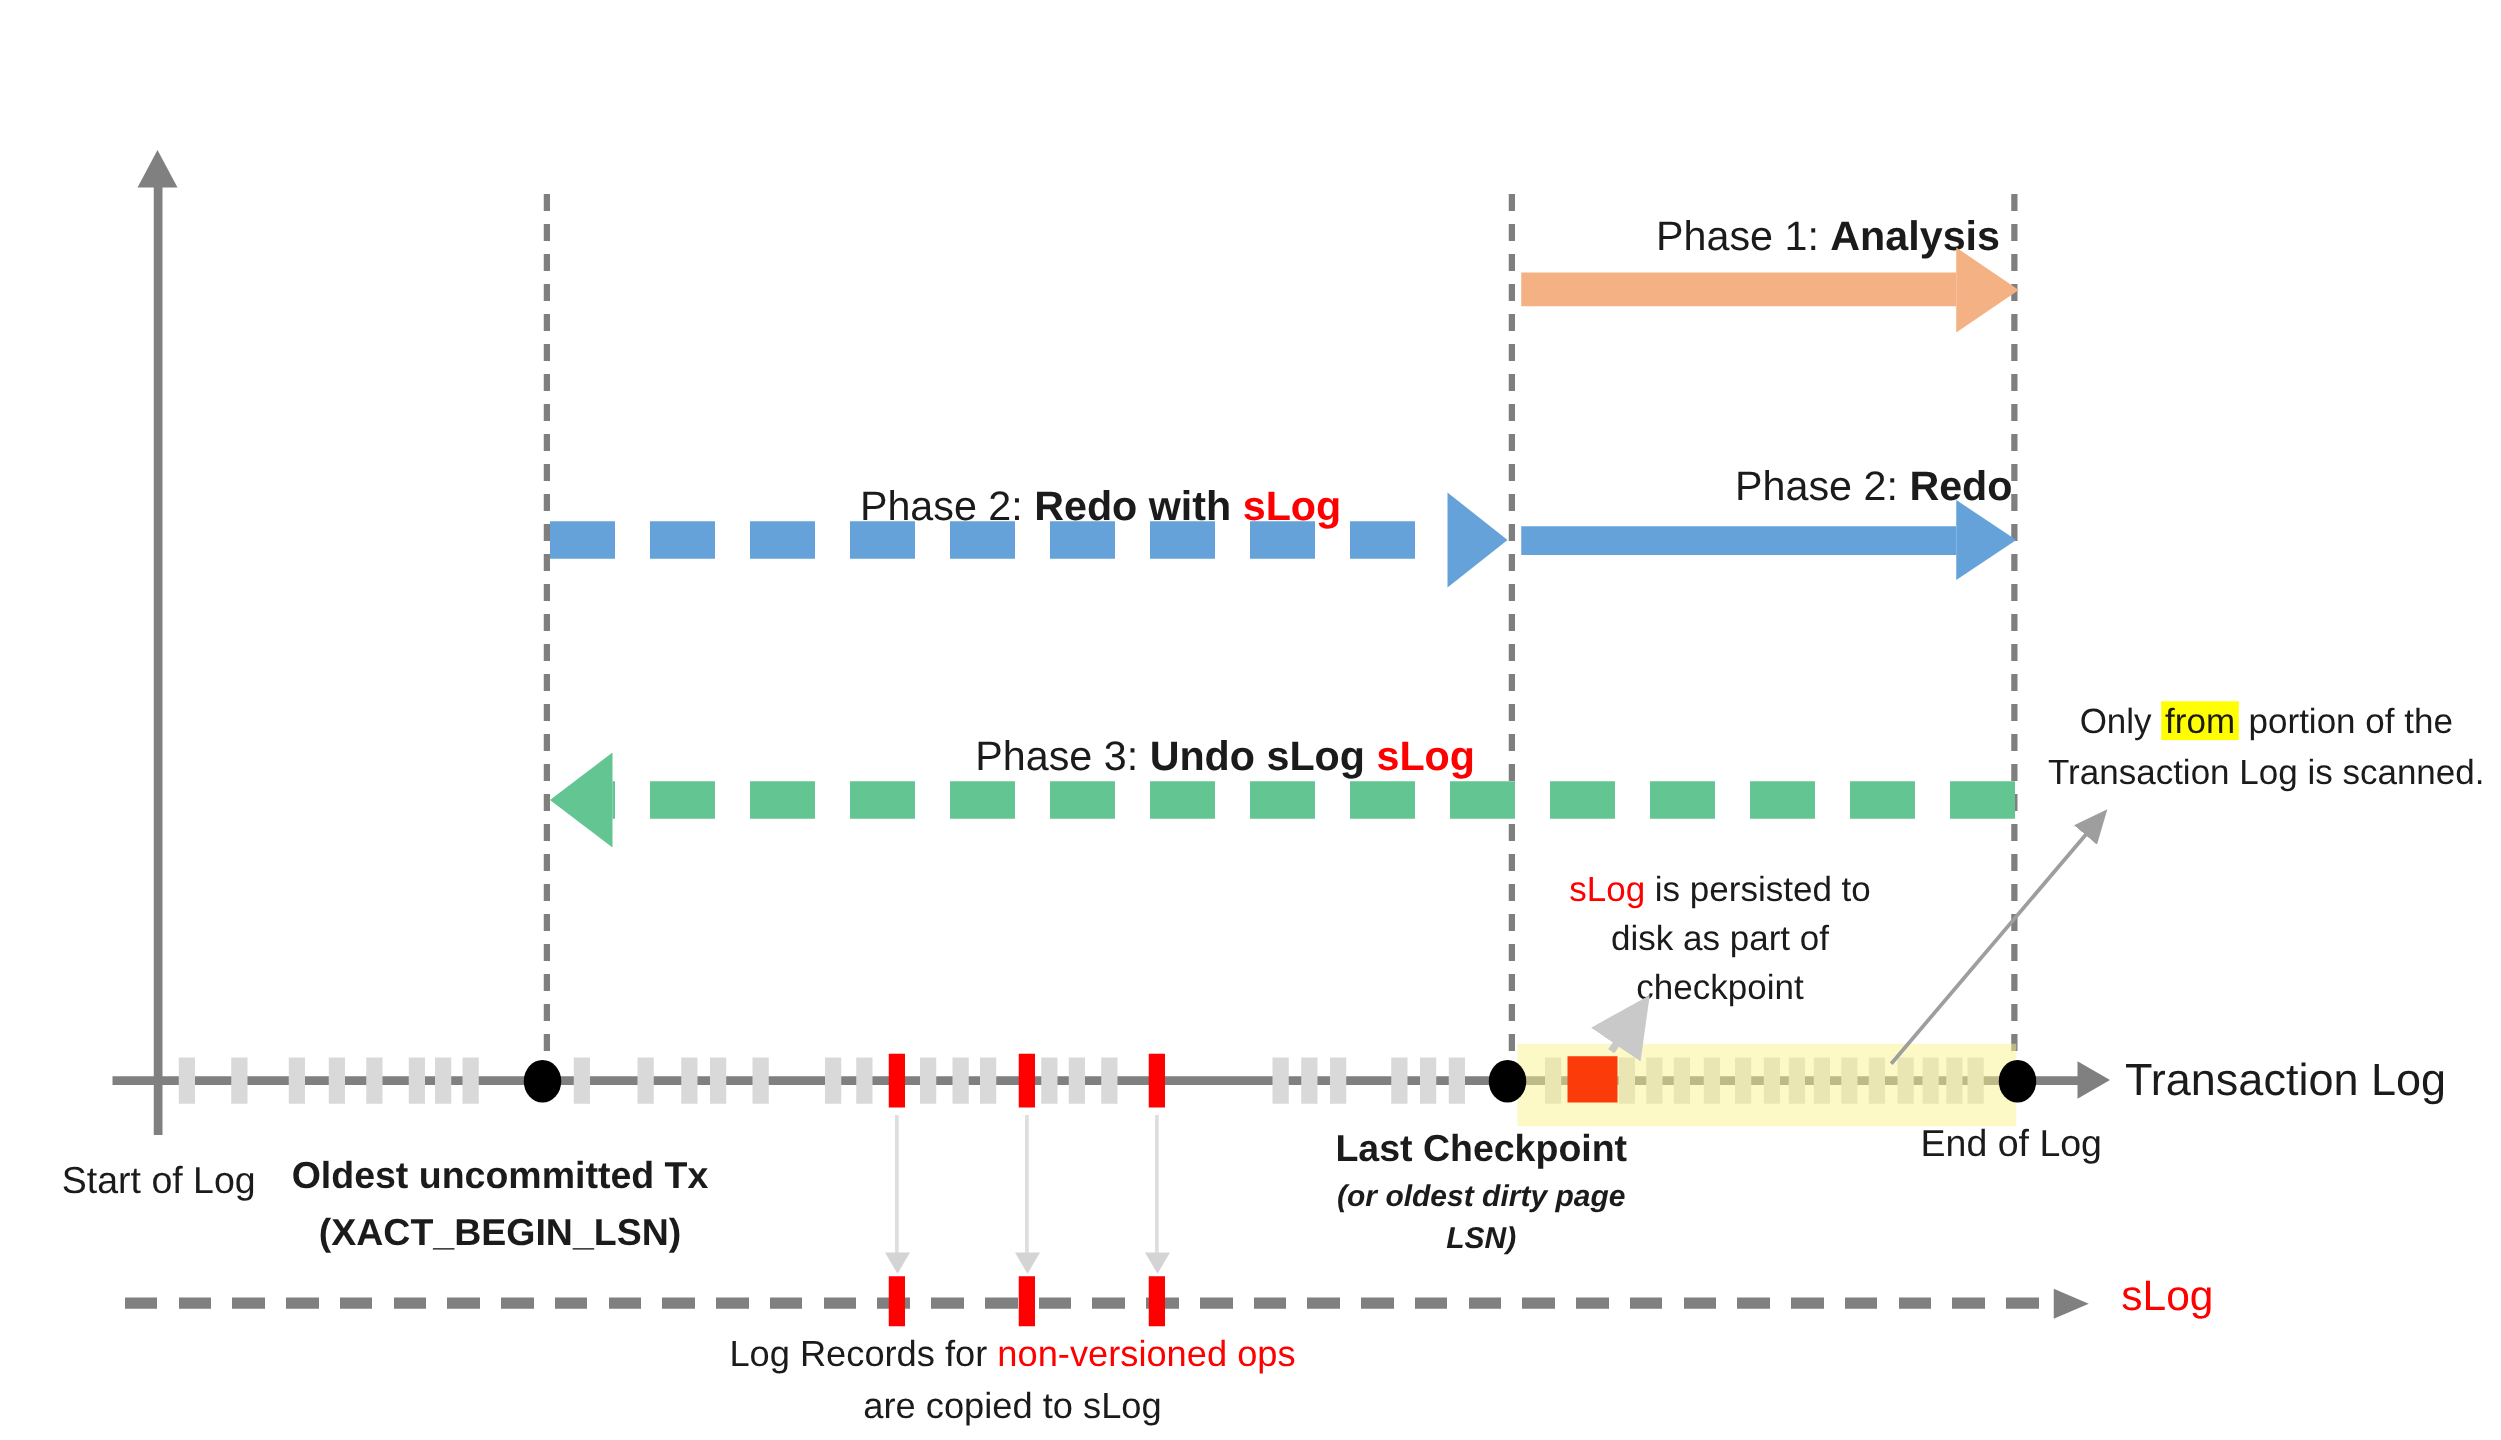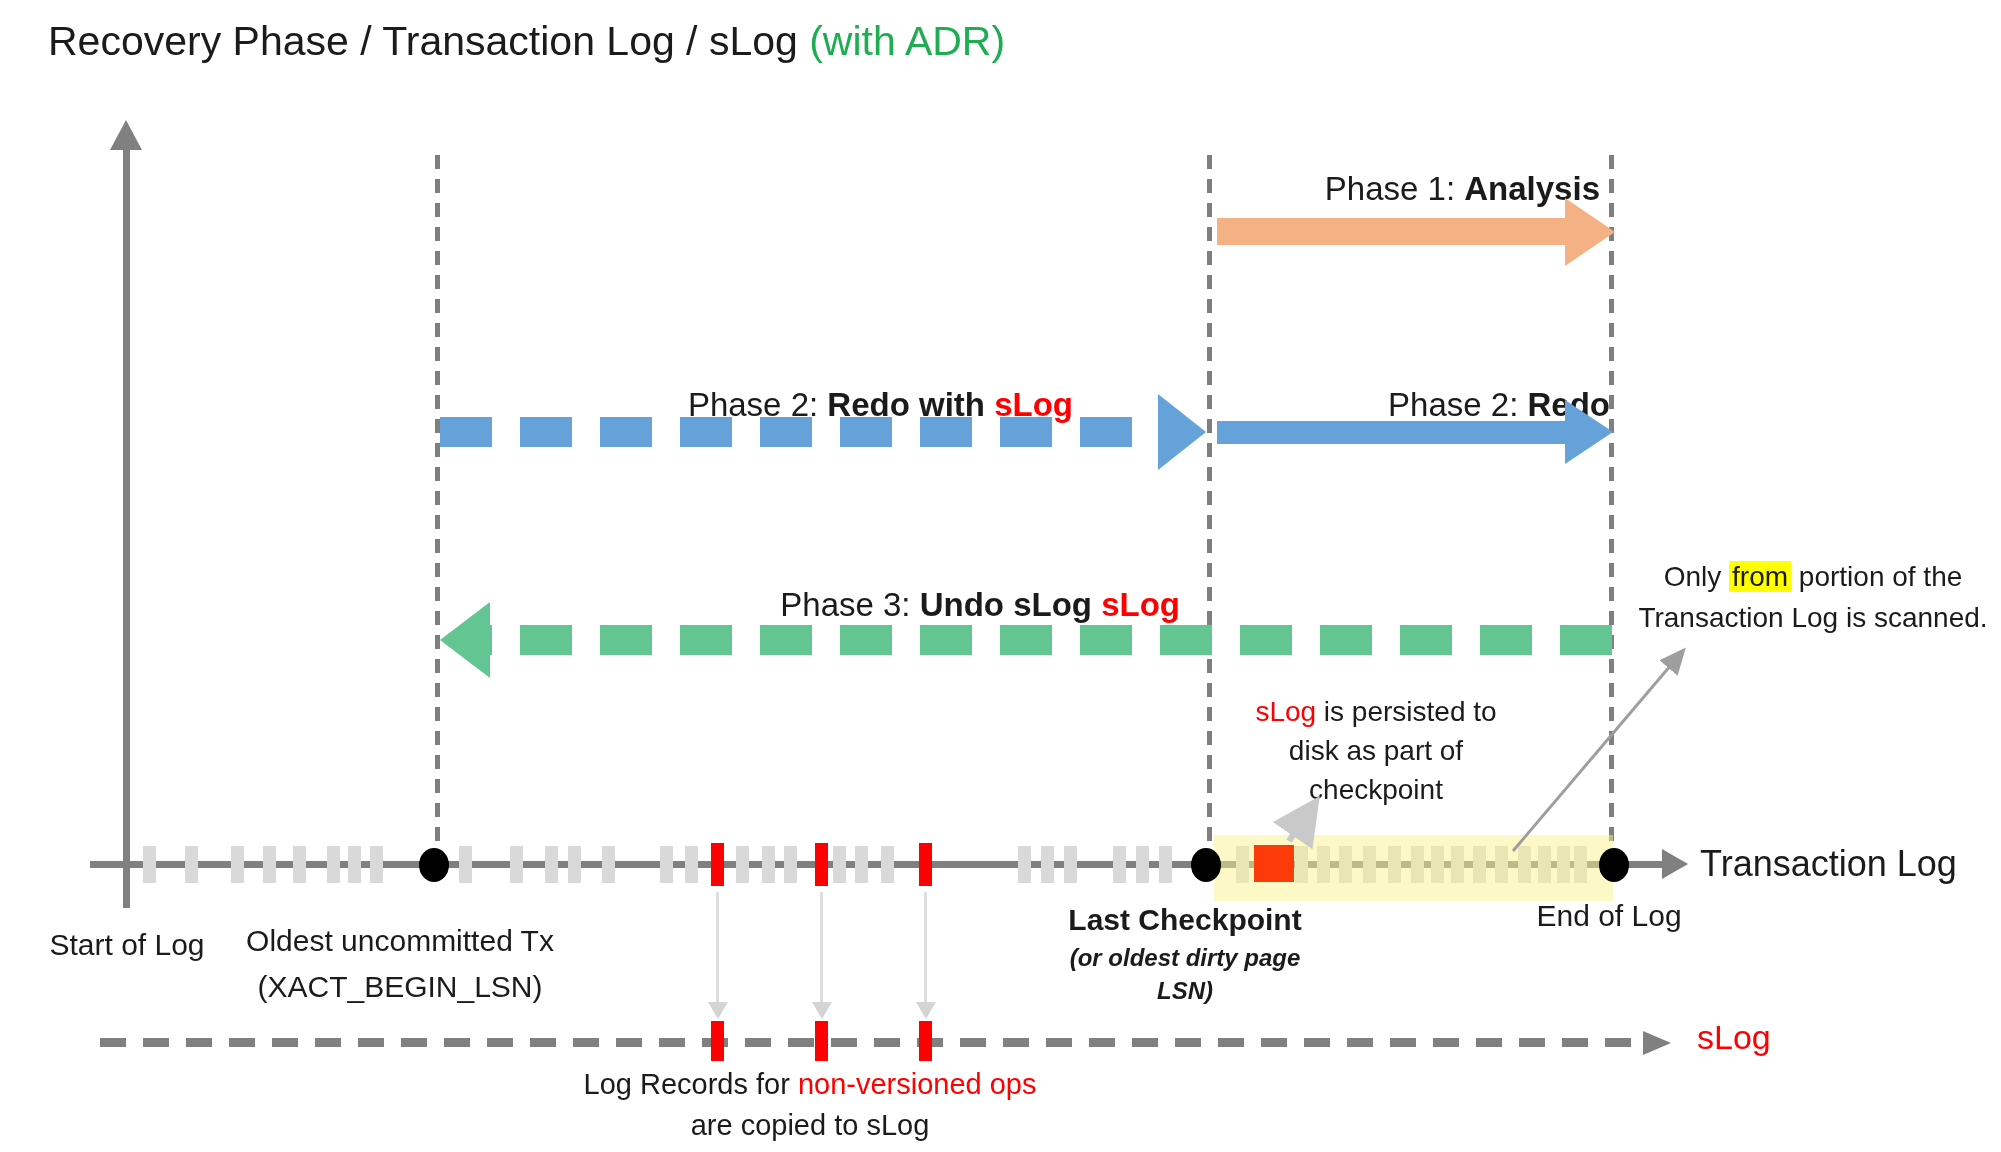--- a/index.html
+++ b/index.html
@@ -15,21 +15,21 @@
   .x-head{left:1662px;top:849px;width:0;height:0;border-top:15px solid transparent;border-bottom:15px solid transparent;border-left:26px solid var(--gray);}
   
   .vline{position:absolute;top:155px;width:5px;height:713px;background:repeating-linear-gradient(180deg,#7F7F7F 0 14px,transparent 14px 24px);}
   .vl-oldest{left:435px}.vl-cp{left:1207px}.vl-end{left:1609px}
   
   .plabel{position:absolute;font-size:33px;text-align:right;white-space:nowrap;}
   .plabel b{font-weight:700;}
   .red{color:var(--red-text);}
   .p1-label{left:1160px;top:170px;width:440px;}
   .p2s-label{left:573px;top:386px;width:500px;}
-  .p2-label{left:1210px;top:370px;width:400px;margin-top:16px;}
+  .p2-label{left:1210px;top:370px;width:400px;}
   .p3-label{left:680px;top:586px;width:500px;}
   
   .p1-body{left:1217px;top:218px;width:348px;height:27px;background:var(--orange);}
   .p1-head{left:1565px;top:198px;width:0;height:0;border-top:34px solid transparent;border-bottom:34px solid transparent;border-left:50px solid var(--orange);}
   .p2s-body{left:440px;top:417px;width:718px;height:30px;background:repeating-linear-gradient(90deg,var(--blue) 0 52px,transparent 52px 80px);}
   .p2s-head{left:1158px;top:394px;width:0;height:0;border-top:38px solid transparent;border-bottom:38px solid transparent;border-left:48px solid var(--blue);}
   .p2-body{left:1217px;top:421px;width:348px;height:23px;background:var(--blue);}
   .p2-head{left:1565px;top:400px;width:0;height:0;border-top:32px solid transparent;border-bottom:32px solid transparent;border-left:48px solid var(--blue);}
   .p3-head{left:440px;top:602px;width:0;height:0;border-top:38px solid transparent;border-bottom:38px solid transparent;border-right:50px solid var(--green);}
   .p3-body{left:490px;top:625px;width:1122px;height:30px;background:repeating-linear-gradient(270deg,var(--green) 0 52px,transparent 52px 80px);}
@@ -47,35 +47,34 @@
   .red-square{left:1254px;top:845px;width:40px;height:37px;background:var(--red-square);z-index:3;}
   .arrow-svg{position:absolute;left:0;top:0;z-index:4;pointer-events:none;}
   
   .note{position:absolute;text-align:center;}
   .scan-note{left:1613px;top:556px;width:400px;font-size:28px;line-height:41px;}
   .scan-note mark{background:var(--highlight);color:inherit;padding:0 3px;}
   .persist-note{left:1176px;top:692px;width:400px;font-size:28px;line-height:39px;}
   .copy-note{left:510px;top:1064px;width:600px;font-size:29px;line-height:41px;}
   .tl-label{left:1700px;top:843px;font-size:36px;white-space:nowrap;}
   .start-label{left:27px;top:928px;width:200px;text-align:center;font-size:30px;}
-  .oldest-label{left:200px;top:918px;width:400px;text-align:center;font-size:30px;line-height:46px;}
+  .oldest-label{left:200px;top:918px;width:400px;text-align:center;font-size:30px;line-height:46px;font-weight:bold;}
   .cp-label{left:1035px;top:899px;width:300px;text-align:center;font-size:30px;font-weight:bold;}
   .cp-label .l1{display:block;line-height:42px;}
   .cp-label .it{display:block;font-size:24px;font-style:italic;line-height:33px;}
   .end-label{left:1459px;top:899px;width:300px;text-align:center;font-size:30px;}
   .slog-line{left:100px;top:1038px;width:1542px;height:9px;background:repeating-linear-gradient(90deg,var(--gray) 0 26px,transparent 26px 43px);}
   .slog-head{left:1643px;top:1031px;width:0;height:0;border-top:12px solid transparent;border-bottom:12px solid transparent;border-left:28px solid var(--gray);}
   .slog-label{left:1697px;top:1018px;font-size:34px;color:var(--red-text);white-space:nowrap;}
 </style>
 </head>
 <body>
 
 <div class="canvas">
 
-  <div class="abs title"><span>Recovery Phase / Transaction Log / sLog </span><span class="green">(with ADR)</span></div>
 
   <div class="abs y-head"></div>
   <div class="abs y-line"></div>
   <div class="abs x-line"></div>
   <div class="abs x-head"></div>
 
   <div class="vline vl-oldest"></div>
   <div class="vline vl-cp"></div>
   <div class="vline vl-end"></div>
 

